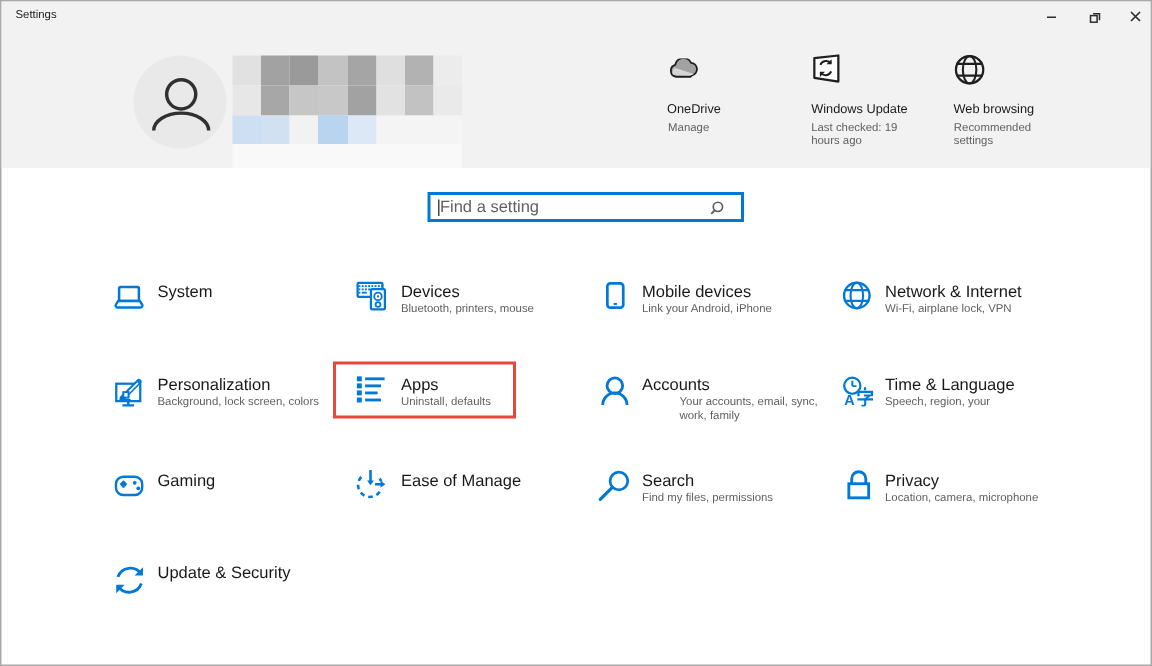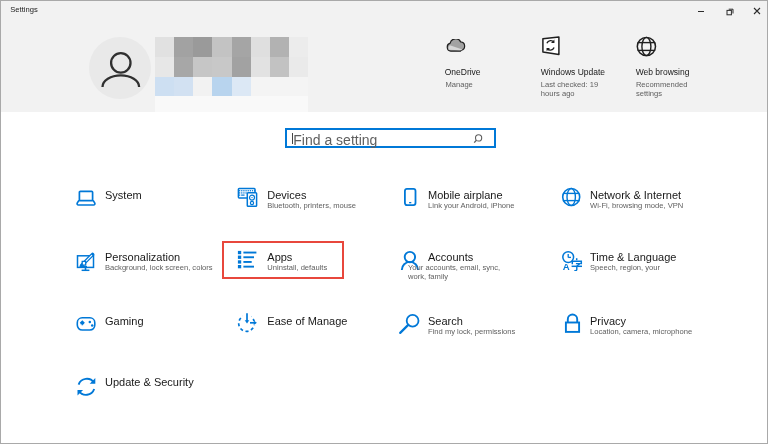--- a/index.html
+++ b/index.html
@@ -66,21 +66,21 @@
       <line x1="1.6" y1="14.4" x2="19.2" y2="14.4" stroke="#1f1f1f" stroke-width="1.4"></line>
     </svg>
 <div class="a th" style="left:443.7px;top:66.0px">OneDrive</div>
 <div class="a ts" style="left:444.4px;top:79.0px">Manage</div>
 <div class="a th" style="left:539.8px;top:66.0px">Windows Update</div>
 <div class="a ts" style="left:539.8px;top:79.0px">Last checked: 19<br>hours ago</div>
 <div class="a th" style="left:634.7px;top:66.0px">Web browsing</div>
 <div class="a ts" style="left:634.9px;top:79.0px">Recommended<br>settings</div>
 <div class="a" style="left:284.3px;top:127.3px;width:210.6px;height:20px;box-sizing:border-box;border:2px solid #0078d7;background:#fff"></div>
 <div class="a" style="left:291.3px;top:131.5px;width:1px;height:11.5px;background:#444"></div>
-<div class="a tt" style="left:292.3px;top:131.0px;color:#5f5f5f;font-size:14px">Find a setting</div>
+<div class="a tt" style="left:292.3px;top:131.0px;color:#5f5f5f;font-size:11px">Find a setting</div>
 <svg style="position:absolute;left:469px;top:131px" width="14" height="13" viewBox="0 0 14 13">
       <circle cx="8.6" cy="5.9" r="3.1" fill="none" stroke="#5f5f5f" stroke-width="1.1"></circle>
       <line x1="6.4" y1="8.2" x2="4.2" y2="10.6" stroke="#5f5f5f" stroke-width="1.3"></line>
     </svg>
 <div class="a" style="left:220.7px;top:240px;width:121.9px;height:38.3px;box-sizing:border-box;border:2px solid #e8473c"></div>
 <svg style="position:absolute;left:75px;top:188.2px" width="20" height="17" viewBox="0 0 20 17">
       <rect x="3.4" y="2.3" width="13.2" height="9.4" rx="1" fill="#fff" stroke="#0078d7" stroke-width="1.7"></rect>
       <path d="M2.7,11.7 L1.3,14 a1.3,1.3 0 0 0 1.1,2 h15.2 a1.3,1.3 0 0 0 1.1,-2 L17.3,11.7 Z" fill="#fff" stroke="#0078d7" stroke-width="1.6" stroke-linejoin="round"></path>
     </svg>
 <div class="a tt" style="left:104px;top:188.1px">System</div>
@@ -104,30 +104,30 @@
       <circle cx="15" cy="10.6" r="2.5" fill="none" stroke="#0078d7" stroke-width="1.2"></circle>
       <circle cx="15" cy="10.6" r="0.7" fill="#0078d7"></circle>
       <circle cx="15" cy="16" r="1.6" fill="none" stroke="#0078d7" stroke-width="1.2"></circle>
     </svg>
 <div class="a tt" style="left:266.3px;top:188.1px">Devices</div>
 <div class="a ts" style="left:266.3px;top:199.7px">Bluetooth, printers, mouse</div>
 <svg style="position:absolute;left:401.5px;top:186.3px" width="15" height="20" viewBox="0 0 15 20">
       <rect x="1.9" y="1.9" width="10.6" height="16.2" rx="2" fill="#fff" stroke="#0078d7" stroke-width="1.8"></rect>
       <rect x="6.1" y="15" width="2.2" height="1.3" fill="#0078d7"></rect>
     </svg>
-<div class="a tt" style="left:427px;top:188.1px">Mobile airplane</div>
+<div class="a tt" style="left:427px;top:188.1px">Mobile devices</div>
 <div class="a ts" style="left:427px;top:199.7px">Link your Android, iPhone</div>
 <svg style="position:absolute;left:560px;top:184.8px" width="21" height="22" viewBox="0 0 21 22">
       <circle cx="10.2" cy="11" r="8.5" fill="none" stroke="#0078d7" stroke-width="1.6"></circle>
       <ellipse cx="10.2" cy="11" rx="4.2" ry="8.5" fill="none" stroke="#0078d7" stroke-width="1.4"></ellipse>
       <line x1="2" y1="7.4" x2="18.4" y2="7.4" stroke="#0078d7" stroke-width="1.4"></line>
       <line x1="2" y1="14.6" x2="18.4" y2="14.6" stroke="#0078d7" stroke-width="1.4"></line>
     </svg>
 <div class="a tt" style="left:589px;top:188.1px">Network &amp; Internet</div>
-<div class="a ts" style="left:589px;top:199.7px">Wi-Fi, browsing mode, VPN</div>
+<div class="a ts" style="left:589px;top:199.7px">Wi-Fi, airplane lock, VPN</div>
 <svg style="position:absolute;left:75px;top:249.8px" width="20" height="21" viewBox="0 0 20 21">
       <rect x="1.5" y="4.8" width="16" height="11.6" fill="#fff" stroke="#0078d7" stroke-width="1.5"></rect>
       <line x1="9.5" y1="16.4" x2="9.5" y2="19" stroke="#0078d7" stroke-width="1.6"></line>
       <line x1="5.6" y1="19.3" x2="13.4" y2="19.3" stroke="#0078d7" stroke-width="1.5"></line>
       <line x1="3.6" y1="15.7" x2="11" y2="15.7" stroke="#0078d7" stroke-width="1.4"></line>
       <line x1="5.6" y1="14.4" x2="16.6" y2="3.4" stroke="#0078d7" stroke-width="3.6" stroke-linecap="round"></line>
       <line x1="6.3" y1="13.9" x2="16" y2="4.2" stroke="#fff" stroke-width="1.1"></line>
       <rect x="6.2" y="10.4" width="3.5" height="3.7" fill="#fff" stroke="#0078d7" stroke-width="1.3"></rect>
     </svg>
 <div class="a tt" style="left:104px;top:250.4px">Personalization</div>
@@ -142,21 +142,21 @@
       <rect x="0.9" y="16.0" width="3.3" height="3.3" fill="#0078d7"></rect>
       <rect x="6.4" y="16.7" width="10.6" height="1.9" fill="#0078d7"></rect>
     </svg>
 <div class="a tt" style="left:266.3px;top:250.4px">Apps</div>
 <div class="a ts" style="left:266.3px;top:262.0px">Uninstall, defaults</div>
 <svg style="position:absolute;left:399px;top:249px" width="20" height="21" viewBox="0 0 20 21">
       <circle cx="9.9" cy="7.1" r="5.2" fill="none" stroke="#0078d7" stroke-width="1.9"></circle>
       <path d="M1.8,20 a8.1,8.1 0 0 1 16.2,0" fill="none" stroke="#0078d7" stroke-width="1.9"></path>
     </svg>
 <div class="a tt" style="left:427px;top:250.4px">Accounts</div>
-<div class="a ts" style="left:407px;top:262.0px">Your accounts, email, sync,<br>work, family</div>
+<div class="a ts" style="left:452px;top:262.0px">Your accounts, email, sync,<br>work, family</div>
 <svg style="position:absolute;left:560px;top:249px" width="22" height="21" viewBox="0 0 22 21">
       <circle cx="7.2" cy="7.1" r="5.4" fill="none" stroke="#0078d7" stroke-width="1.5"></circle>
       <line x1="7.2" y1="3.9" x2="7.2" y2="7.4" stroke="#0078d7" stroke-width="1.3"></line>
       <line x1="7.2" y1="7.4" x2="10" y2="7.4" stroke="#0078d7" stroke-width="1.3"></line>
       <text x="1.8" y="20" font-family="Liberation Sans" font-size="9.6" font-weight="bold" fill="#0078d7">A</text>
       <g stroke="#0078d7" fill="none">
         <line x1="15.7" y1="8.2" x2="15.7" y2="10.2" stroke-width="1.5"></line>
         <path d="M11.3,14.2 v-3 h9 v3" stroke-width="1.5"></path>
         <path d="M14.9,13.6 h4 l-3.2,2.6" stroke-width="1.3"></path>
         <line x1="10.6" y1="16.3" x2="21" y2="16.3" stroke-width="1.5"></line>
@@ -180,21 +180,21 @@
       <path d="M7.7,8.3 h4.6 l-2.3,3.2 Z" fill="#0078d7"></path>
       <line x1="13" y1="10.8" x2="17.5" y2="10.8" stroke="#0078d7" stroke-width="1.7"></line>
       <path d="M16.7,8.5 v4.6 l3.2,-2.3 Z" fill="#0078d7"></path>
     </svg>
 <div class="a tt" style="left:266.3px;top:314.0px">Ease of Manage</div>
 <svg style="position:absolute;left:397px;top:311px" width="22" height="23" viewBox="0 0 22 23">
       <circle cx="14.6" cy="8.7" r="5.9" fill="none" stroke="#0078d7" stroke-width="1.8"></circle>
       <line x1="10.2" y1="12.9" x2="2.2" y2="20.9" stroke="#0078d7" stroke-width="2.2" stroke-linecap="round"></line>
     </svg>
 <div class="a tt" style="left:427px;top:314.0px">Search</div>
-<div class="a ts" style="left:427px;top:325.6px">Find my lock, permissions</div>
+<div class="a ts" style="left:427px;top:325.6px">Find my files, permissions</div>
 <svg style="position:absolute;left:562px;top:311px" width="19" height="22" viewBox="0 0 19 22">
       <path d="M4.8,10.3 V7.2 a4.7,4.7 0 0 1 9.4,0 V10.3" fill="none" stroke="#0078d7" stroke-width="1.9"></path>
       <rect x="2.9" y="10.5" width="13.2" height="9.4" fill="#fff" stroke="#0078d7" stroke-width="1.9"></rect>
     </svg>
 <div class="a tt" style="left:589px;top:314.0px">Privacy</div>
 <div class="a ts" style="left:589px;top:325.6px">Location, camera, microphone</div>
 <svg style="position:absolute;left:74.8px;top:374.6px" width="22" height="22" viewBox="0 0 22 22">
       <path d="M2.6,8.6 A8.7,8.7 0 0 1 18,6.6" fill="none" stroke="#0078d7" stroke-width="1.9"></path>
       <path d="M19.3,2.1 v5.6 h-5.6 Z" fill="#0078d7"></path>
       <path d="M18.2,13 A8.7,8.7 0 0 1 2.8,15" fill="none" stroke="#0078d7" stroke-width="1.9"></path>

